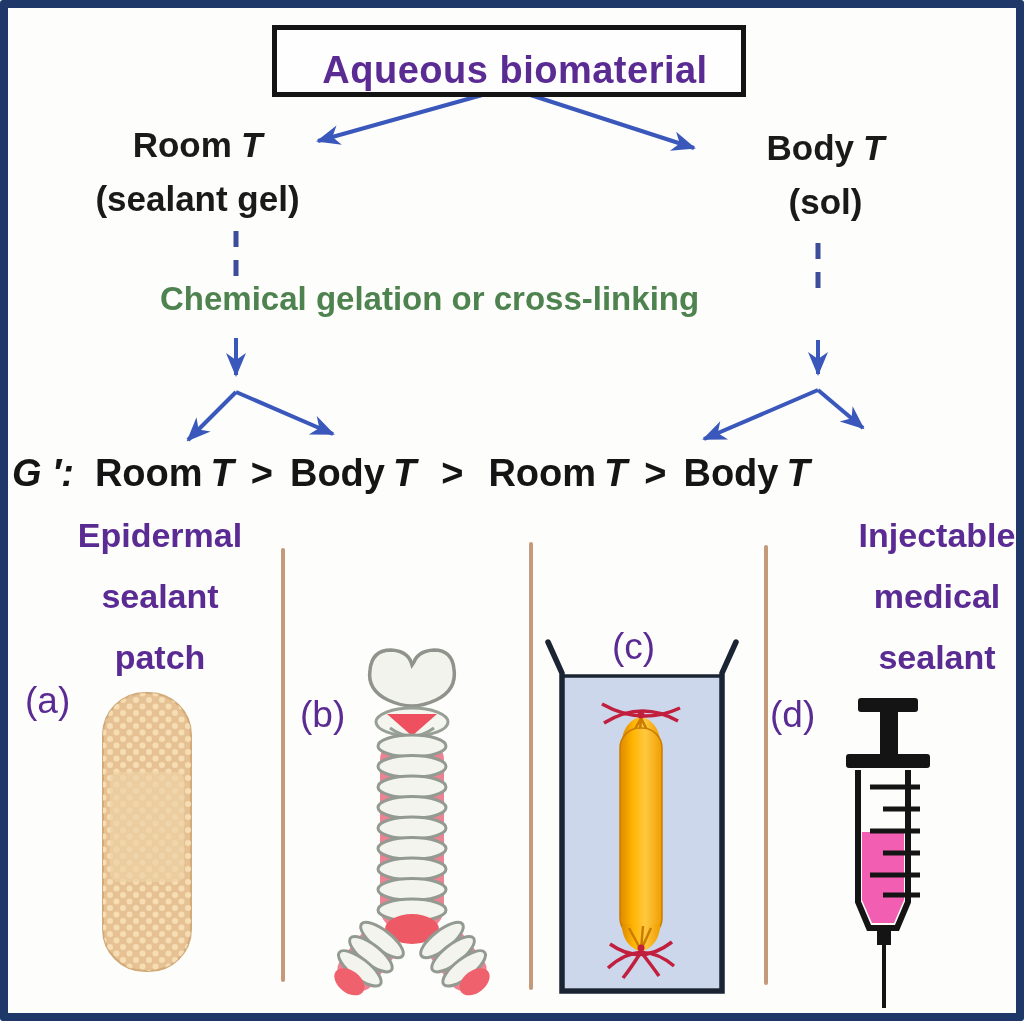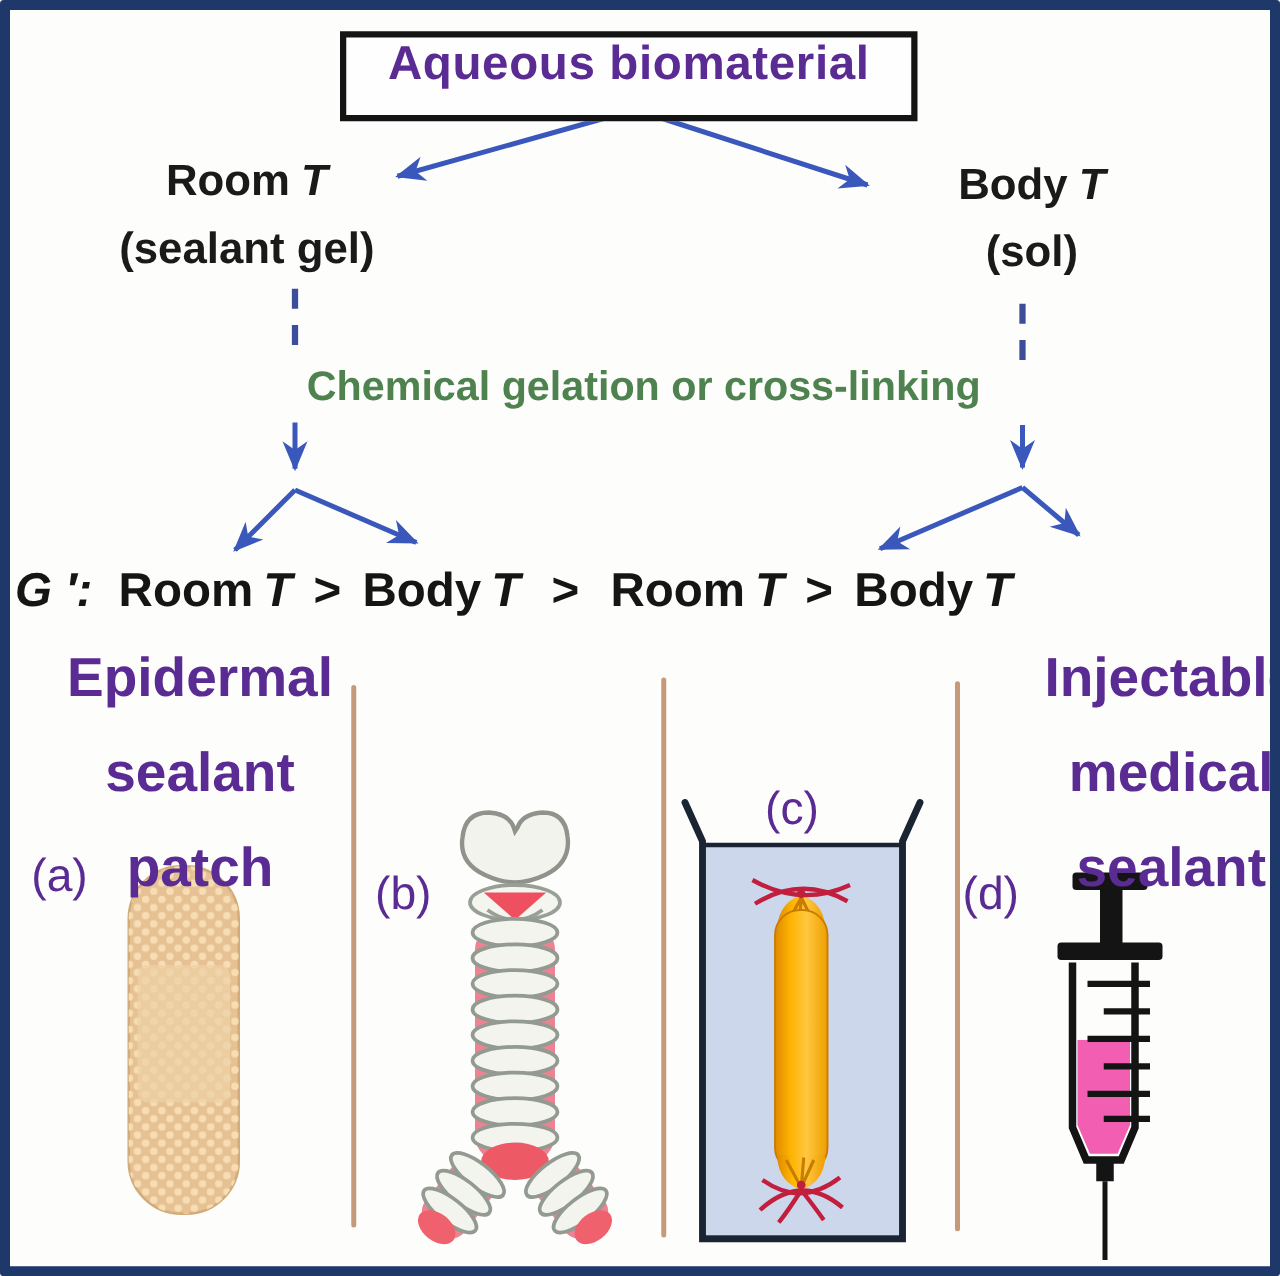--- a/index.html
+++ b/index.html
@@ -4,39 +4,40 @@
 <style>
   html,body{margin:0;padding:0;background:#ffffff;}
   .stage{
     position:relative;width:1024px;height:1021px;background:#fdfdfb;
     font-family:"Liberation Sans",sans-serif;overflow:hidden;
   }
   .frame{position:absolute;inset:0;border:8px solid #1d3869;border-radius:3px;pointer-events:none;z-index:40;}
   .overlay{position:absolute;left:0;top:0;width:1024px;height:1021px;pointer-events:none;z-index:5;}
   .title-box{
     position:absolute;left:272px;top:25px;width:452px;height:62px;
-    border:5px solid #141414;background:#fefefe;display:flex;align-items:flex-start;justify-content:center;
+    border:5px solid #141414;background:#fefefe;display:flex;align-items:flex-end;justify-content:center;
     z-index:10;
+    padding-left:12px;
   }
   .title-box span{font-size:38px;font-weight:600;color:#5b2b94;letter-spacing:.5px;}
   .node{position:absolute;text-align:center;color:#1a1a1a;font-weight:600;font-size:35px;line-height:54px;z-index:10;}
   .it{font-style:italic;margin-left:9px;}
   .process{
-    position:absolute;left:160px;top:290px;width:710px;text-align:center;
+    position:absolute;left:160px;top:280px;width:710px;text-align:left;
     color:#4e8350;font-size:33px;font-weight:600;z-index:10;
   }
   .modulus{
     position:absolute;left:12px;top:452px;width:1000px;display:flex;align-items:baseline;
     font-size:38px;font-weight:600;color:#151515;z-index:10;gap:17px;
   }
   .modulus .gp{font-style:italic;margin-right:4px;}
   .modulus .ti{font-style:italic;margin-left:8px;}
   .col-label{
-    position:absolute;text-align:center;color:#5b2b94;font-size:44px;font-weight:600;
-    line-height:76px;white-space:pre-line;z-index:10;
+    position:absolute;text-align:center;color:#5b2b94;font-size:34px;font-weight:600;
+    line-height:61px;white-space:pre-line;z-index:10;
   }
   .marker{position:absolute;color:#5b2b94;font-size:37px;font-weight:500;z-index:12;}
   .divider{position:absolute;width:4px;background:#c49a7a;z-index:4;border-radius:2px;}
   .art{position:absolute;z-index:6;}
 </style>
 </head>
 <body>
 
 <div class="stage">
 

